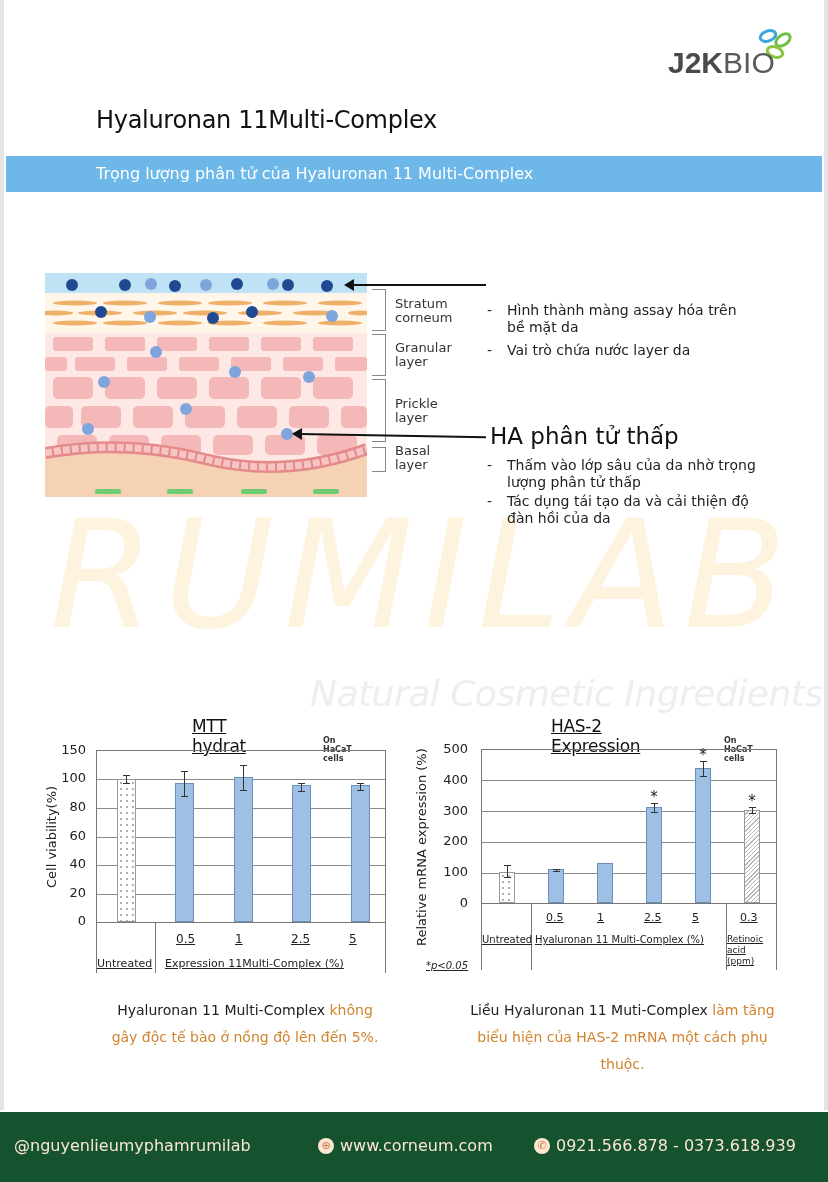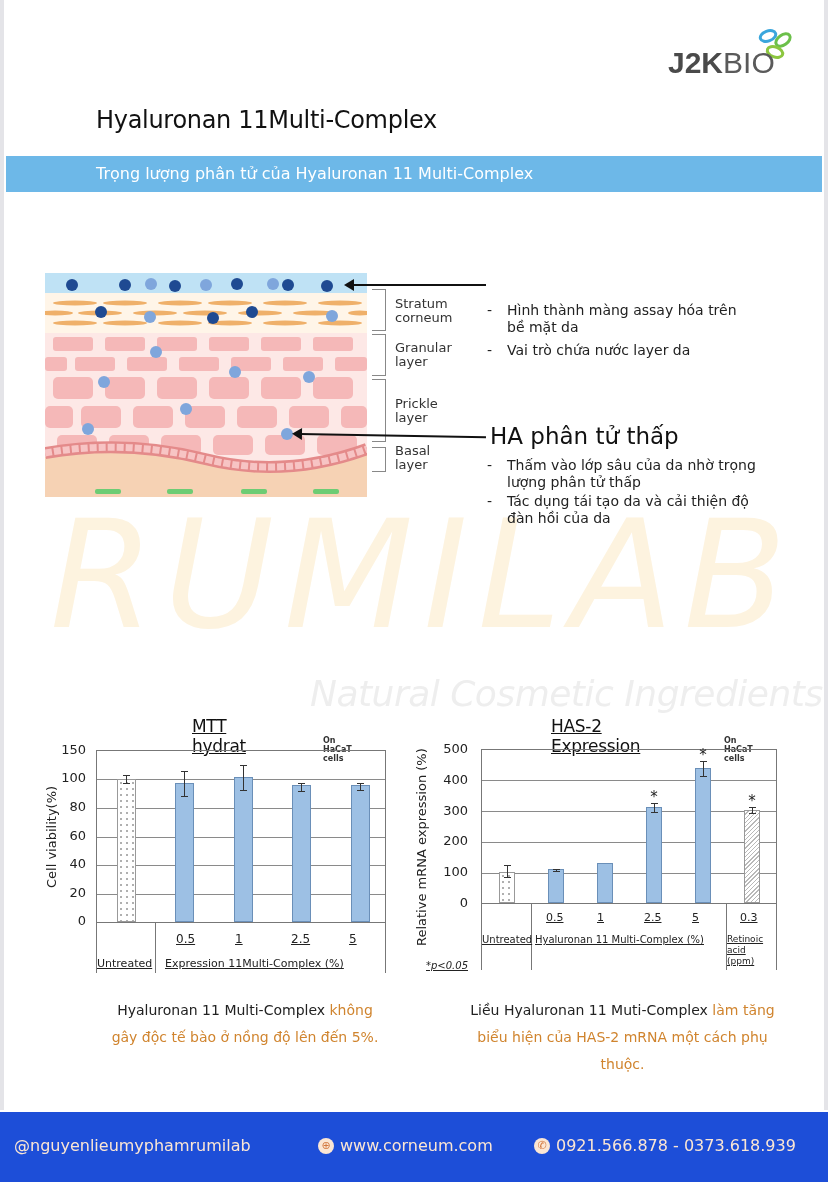--- a/index.html
+++ b/index.html
@@ -56,21 +56,21 @@
   .err::before { top: 0; } .err::after { bottom: 0; }
   .star { position: absolute; font-size: 15px; color: #222; width: 20px; text-align: center; }
   .xtable { position: absolute; border-left: 1px solid #777; border-right: 1px solid #777; }
   .xcell { position: absolute; font-size: 11px; color: #222; text-align: left; text-decoration: underline; }
   .vdiv { position: absolute; width: 1px; background: #777; }
 
   .caption { position: absolute; font-size: 14px; line-height: 27px; color: #222; z-index: 2; text-align: center; }
   .caption .hl { color: #d0842e; }
 
   
-  .footer { position: absolute; left: 0; top: 1112px; width: 828px; height: 70px; background: #1d4ed8; color: #fbe6d4; font-family: "DejaVu Sans", sans-serif; font-size: 16px; }
+  .footer { position: absolute; left: 0; top: 1112px; width: 828px; height: 70px; background: #14532d; color: #fbe6d4; font-family: "DejaVu Sans", sans-serif; font-size: 16px; }
   .f-item { position: absolute; top: 24px; display: flex; align-items: center; gap: 6px; white-space: nowrap; }
   .f-icon { width: 16px; height: 16px; border-radius: 50%; background: #fbe6d4; color: #d3783f; font-size: 11px; line-height: 16px; text-align: center; display: inline-block; }
 </style>
 </head>
 <body>
 
 <div class="page">
   <div class="edge-l"></div>
   <div class="edge-r"></div>
 

